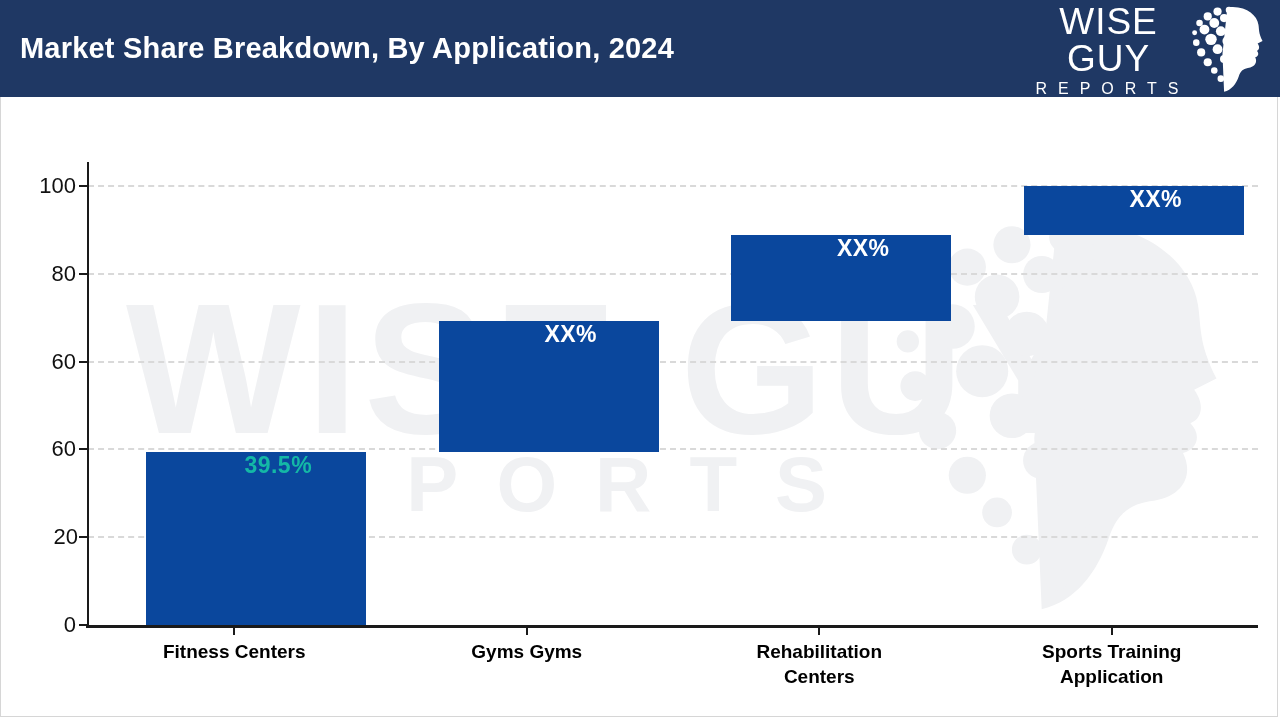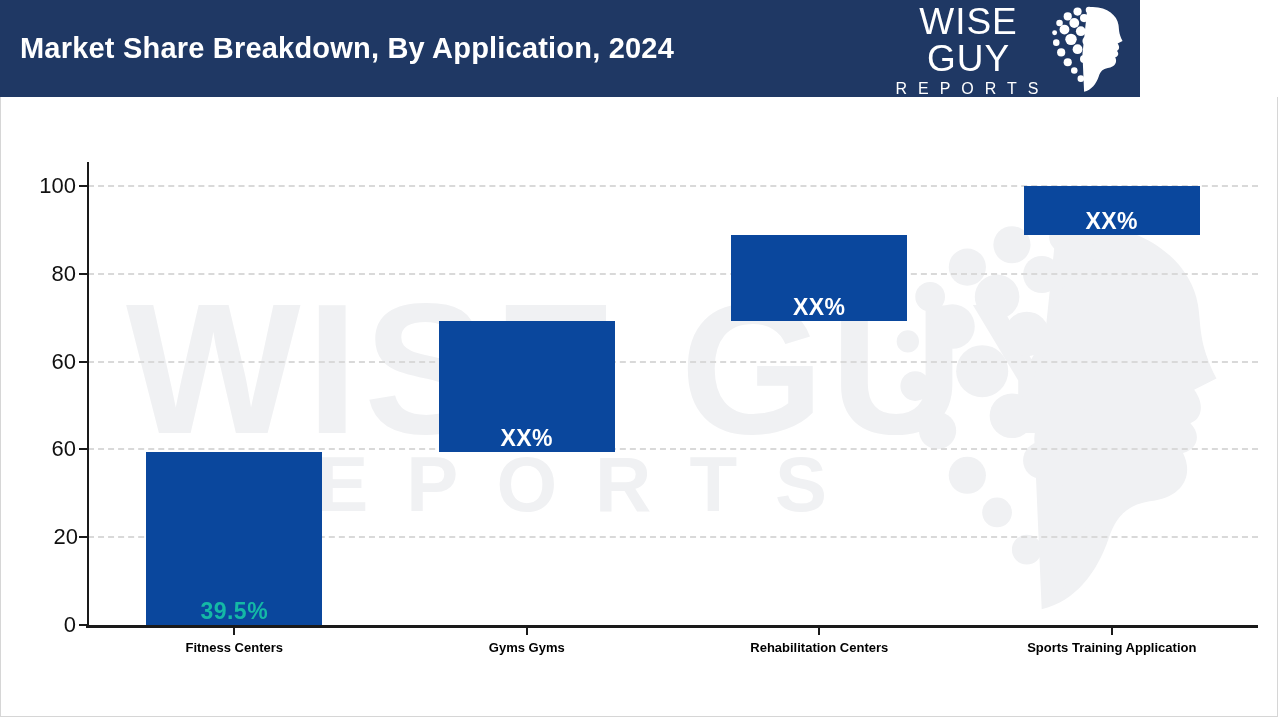--- a/index.html
+++ b/index.html
@@ -1,21 +1,21 @@
 <!DOCTYPE html>
 <html><head>
 <meta charset="utf-8">
 <style>
   html,body{margin:0;padding:0;}
   body{width:1280px;height:720px;overflow:hidden;background:#ffffff;
        font-family:"Liberation Sans",sans-serif;}
   .page{position:relative;width:1280px;height:720px;background:#ffffff;overflow:hidden;}
 
   
-  .header{position:absolute;left:0;top:0;width:1140px;height:97px;
+  .header{position:absolute;left:0;top:0;width:1280px;height:97px;
           background:#1f3864;display:flex;align-items:center;}
   .title{color:#ffffff;font-size:29px;font-weight:bold;margin:0 0 0 20px;
          letter-spacing:0.2px;}
   .logo{position:absolute;right:10px;top:6px;width:255px;height:88px;
         display:flex;align-items:center;justify-content:flex-end;}
   .logo-text{text-align:center;margin-right:-14px;color:#ffffff;}
   .logo-line1{font-size:37px;font-weight:400;letter-spacing:1px;line-height:1;}
   .logo-line2{font-size:16px;font-weight:400;letter-spacing:11px;margin-top:4px;
               padding-left:8px;line-height:1;}
   .logo-head{width:82px;height:90px;flex:0 0 auto;}
@@ -35,23 +35,23 @@
             letter-spacing:38px;line-height:1;white-space:nowrap;}
   .wm-head{position:absolute;left:878px;top:118px;width:372px;height:409px;}
 
   
   #plot{position:absolute;left:0;top:0;width:1280px;height:720px;z-index:1;}
   .gridline{position:absolute;height:0;border-top:2px dashed #d9d9d9;z-index:1;}
   .ytick-label{position:absolute;width:62px;text-align:right;font-size:22px;color:#111111;
                line-height:1;z-index:4;}
   .tick{position:absolute;background:#1a1a1a;z-index:3;}
   .axis{position:absolute;background:#1a1a1a;z-index:3;}
-  .bar{position:absolute;display:flex;align-items:flex-end;justify-content:center;z-index:2;}
+  .bar{position:absolute;display:flex;align-items:flex-start;justify-content:center;z-index:2;padding-left:44px;}
   .bar-label{color:#ffffff;font-size:23px;font-weight:bold;letter-spacing:0.5px;}
-  .cat-label{position:absolute;text-align:center;font-size:13px;font-weight:bold;color:#000000;
+  .cat-label{position:absolute;text-align:center;font-size:19px;font-weight:bold;color:#000000;
              line-height:1.3;z-index:4;}
 </style>
 </head>
 <body>
 
 <div class="page">
 
   <header class="header">
     <h1 class="title">Market Share Breakdown, By Application, 2024</h1>
     <div class="logo">

